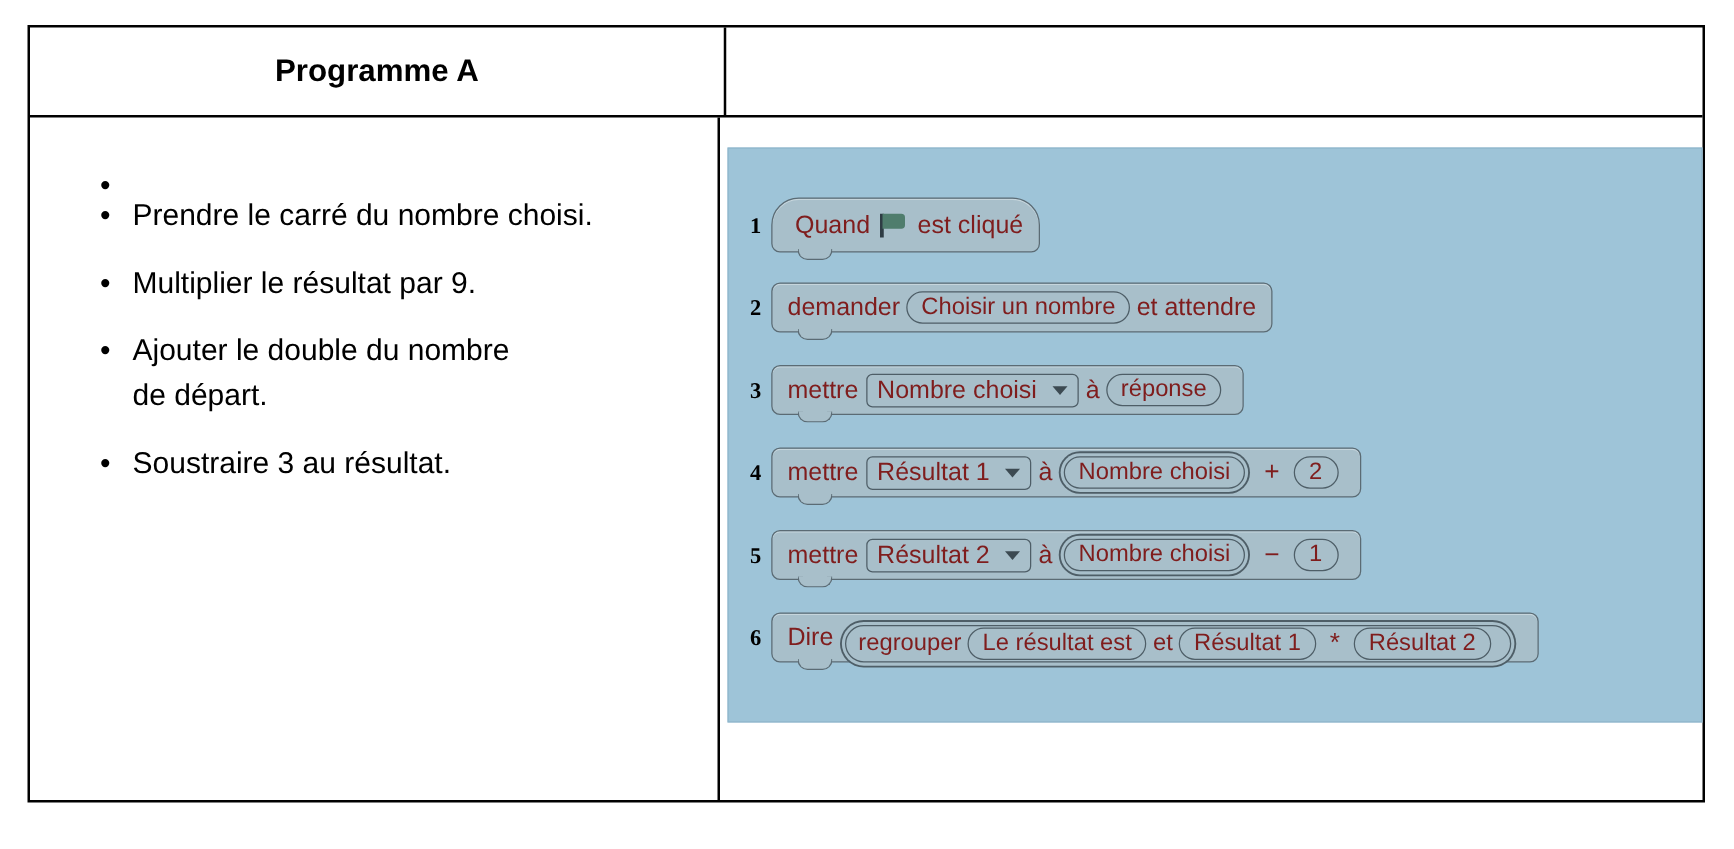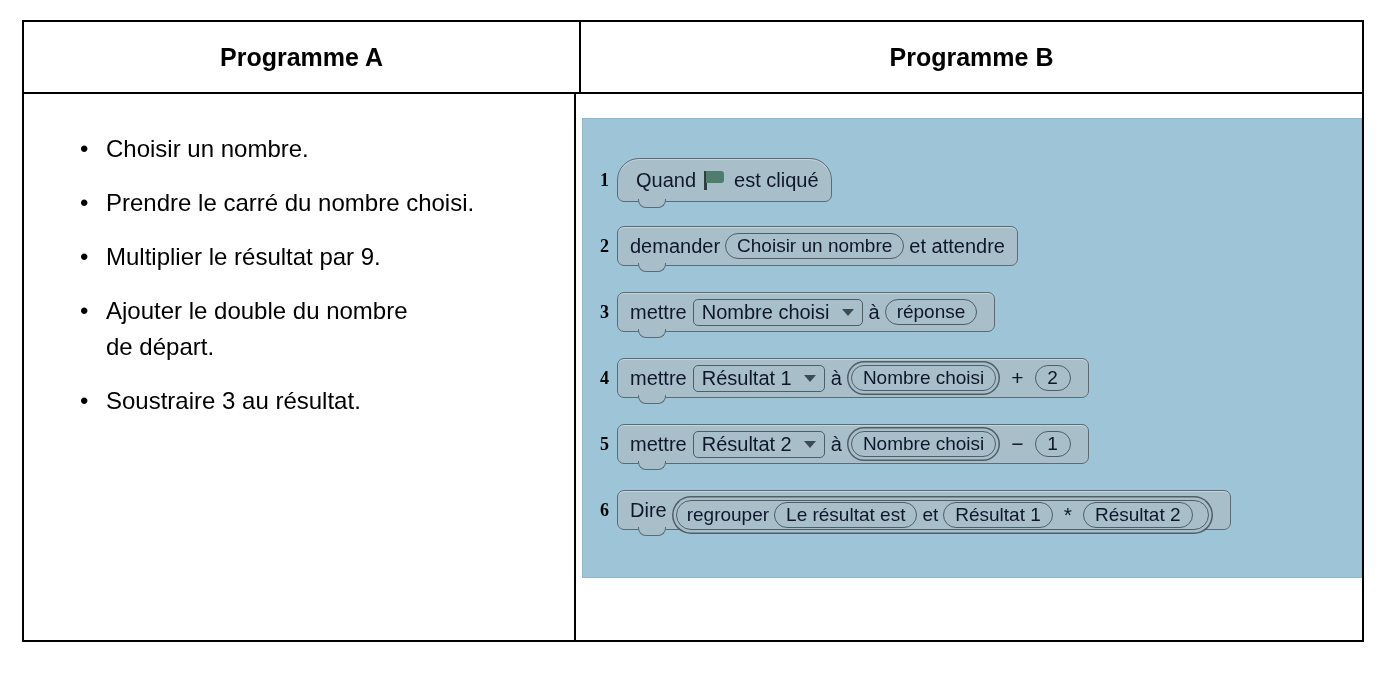--- a/index.html
+++ b/index.html
@@ -112,21 +112,21 @@
   .block {
     position: relative;
     background: #a8bfca;
     border: 1.6px solid #5b6b74;
     border-radius: 7px;
     height: 40px;
     display: flex;
     align-items: center;
     padding: 0 12px;
     font-size: 20px;
-    color: #0f172a;
+    color: #7f1d1d;
     box-sizing: border-box;
     box-shadow: 0 1px 0 rgba(255,255,255,0.35) inset;
   }
   .block.hat {
     border-top-left-radius: 22px;
     border-top-right-radius: 22px;
     height: 44px;
     padding-left: 18px;
   }
   .oval {
@@ -209,31 +209,27 @@
 </head>
 <body>
 
 <div id="page">
   <div class="doc-table">
 
     <div class="table-head">
       <div class="col-a">
         <div class="head-title">Programme A</div>
       </div>
-      <div class="col-b" style="align-items:center;justify-content:center;">
-        <div class="head-title">Programme B</div>
-      </div>
     </div>
 
     <div class="table-body">
       <div class="col-a" style="align-items:flex-start;">
         <ul class="steps">
           <li>
             <span class="bullet">•</span>
-            <span>Choisir un nombre.</span>
           </li>
           <li>
             <span class="bullet">•</span>
             <span>Prendre le carré du nombre choisi.</span>
           </li>
           <li>
             <span class="bullet">•</span>
             <span>Multiplier le résultat par 9.</span>
           </li>
           <li>

